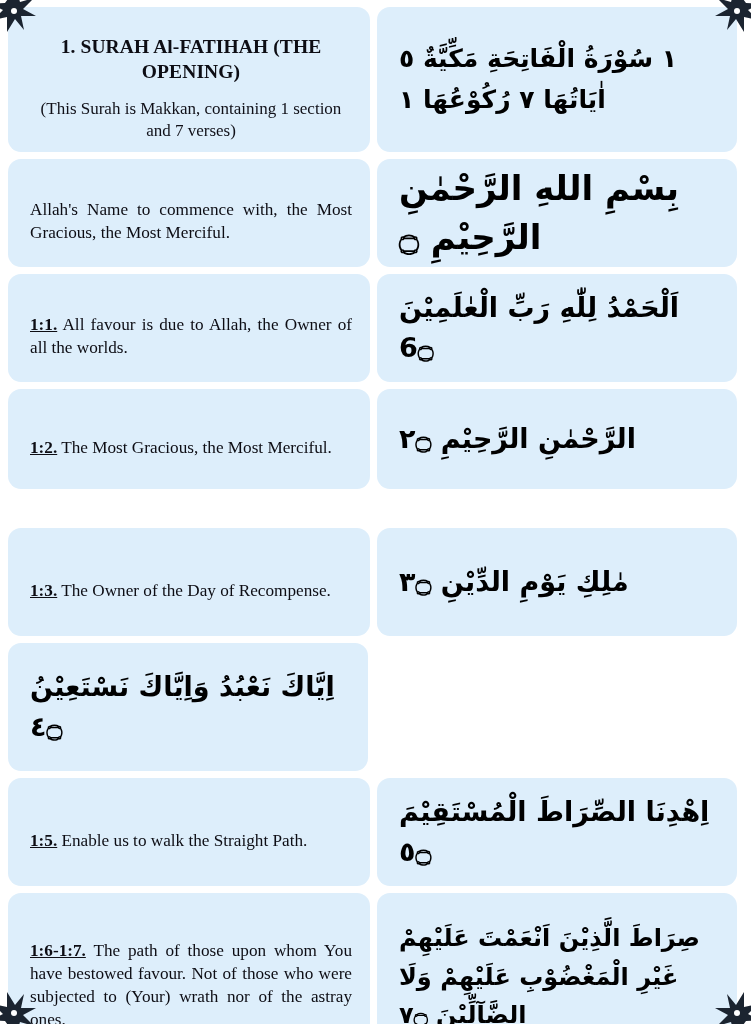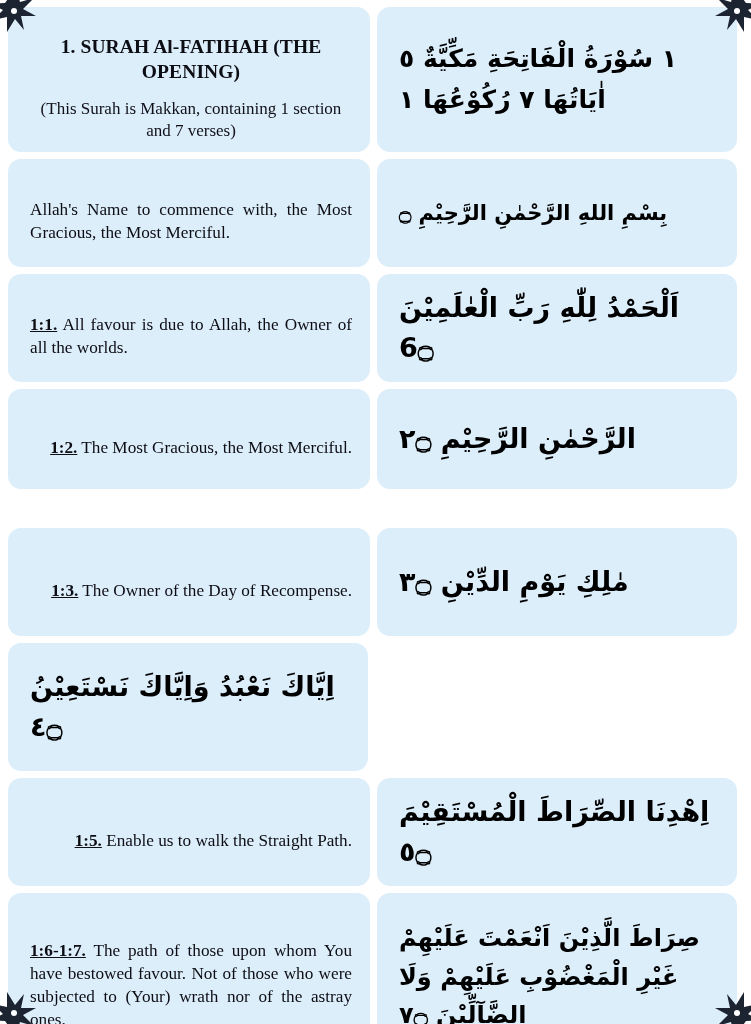--- a/index.html
+++ b/index.html
@@ -52,21 +52,20 @@
     border-radius: 13px;
     box-sizing: border-box;
     display: flex;
     flex-direction: column;
     justify-content: center;
   }
 
   .card-en {
     width: 362px;
     padding: 28px 18px 10px 22px;
-    align-items: flex-end;
   }
   .card-ar {
     width: 360px;
     padding: 8px 22px;
     align-items: center;
   }
 
   
   .r-header  .card { height: 145px; }
   .r-bism    .card { height: 108px; }
@@ -122,21 +121,21 @@
     color: #000000;
     font-family: "DejaVu Sans", "Liberation Sans", sans-serif;
     font-weight: bold;
     width: 100%;
     margin: 0;
   }
   .ar-head {
     font-size: 25px;
     line-height: 1.62;
   }
-  .ar-bism   { font-size: 21px; line-height: 1.45; }
+  .ar-bism   { font-size: 34px; line-height: 1.45; }
   .ar-verse  { font-size: 27px; line-height: 1.5; }
   .ar-long   { font-size: 24px; line-height: 1.6; }
 </style>
 </head>
 <body>
 
 <span class="ornament orn-tl">
   <svg viewBox="0 0 54 54" width="54" height="54">
     <path d="M30 4 L34 18 L48 14 L37 25 L50 32 L35 32 L38 46 L29 35 L21 48 L21 33 L7 36 L17 26 L4 20 L19 19 Z" fill="#1b2430"></path>
     <circle cx="41" cy="11" r="4.5" fill="#29b6d8"></circle>

